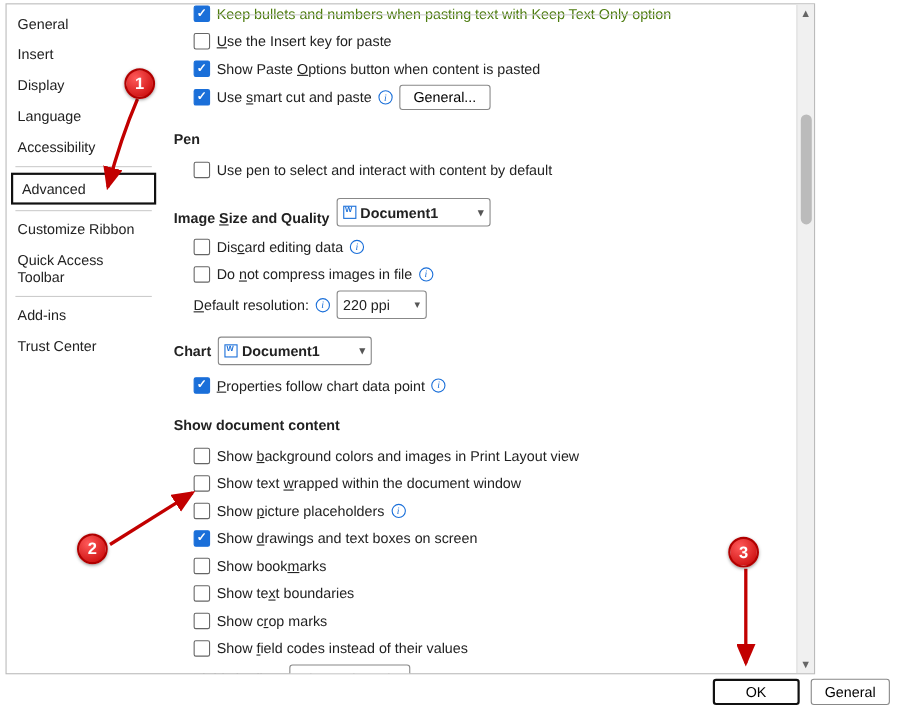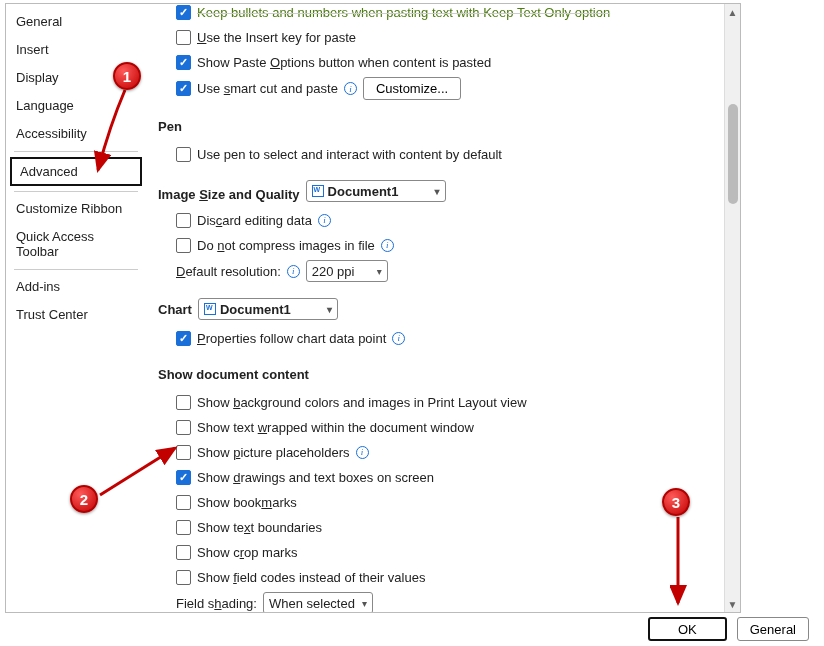--- a/index.html
+++ b/index.html
@@ -97,21 +97,21 @@
     justify-content: center;
     font-style: italic;
     font-family: Georgia, serif;
     flex: none;
   }
   .combo {
     display: inline-flex;
     align-items: center;
     border: 1px solid #888;
     border-radius: 3px;
-    padding: 2px 5px;
+    padding: 12px 5px;
     height: 22px;
     background: #fff;
     gap: 4px;
   }
   .combo .doc-ico {
     width: 12px; height: 12px;
     border: 1px solid #1a6fd9;
     background: #fff;
     position: relative;
   }
@@ -236,21 +236,21 @@
       <span><span class="u">U</span>se the Insert key for paste</span>
     </div>
     <div class="row">
       <span class="cb checked"></span>
       <span>Show Paste <span class="u">O</span>ptions button when content is pasted</span>
     </div>
     <div class="row">
       <span class="cb checked"></span>
       <span>Use <span class="u">s</span>mart cut and paste</span>
       <span class="info">i</span>
-      <button class="btn">Customize...</button>
+      <button class="btn">General...</button>
     </div>
 
     <div class="row header">Pen</div>
     <div class="row">
       <span class="cb"></span>
       <span>Use pen to select and interact with content by default</span>
     </div>
 
     <div class="row header" style="align-items:flex-end;">
       <span>Image <span class="u">S</span>ize and Quality</span>

